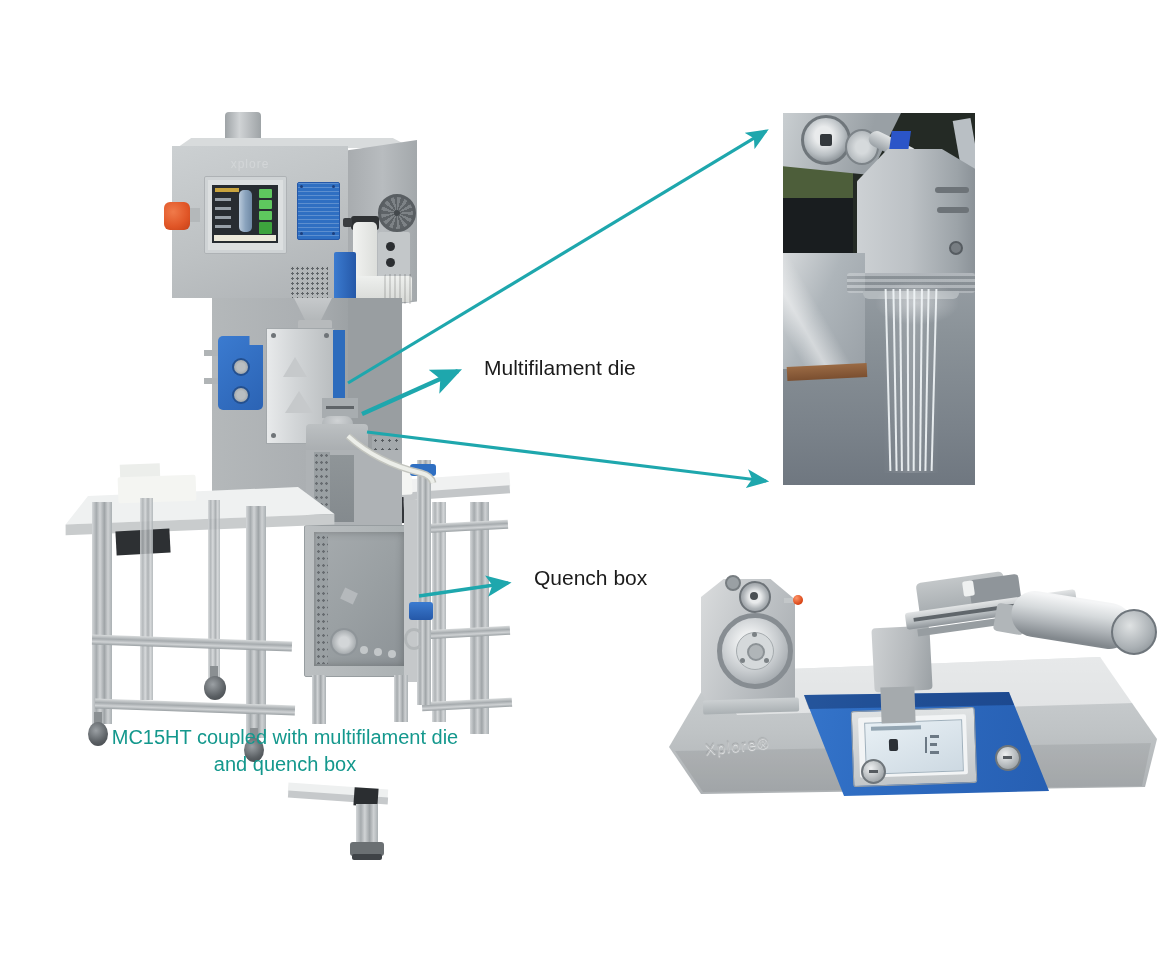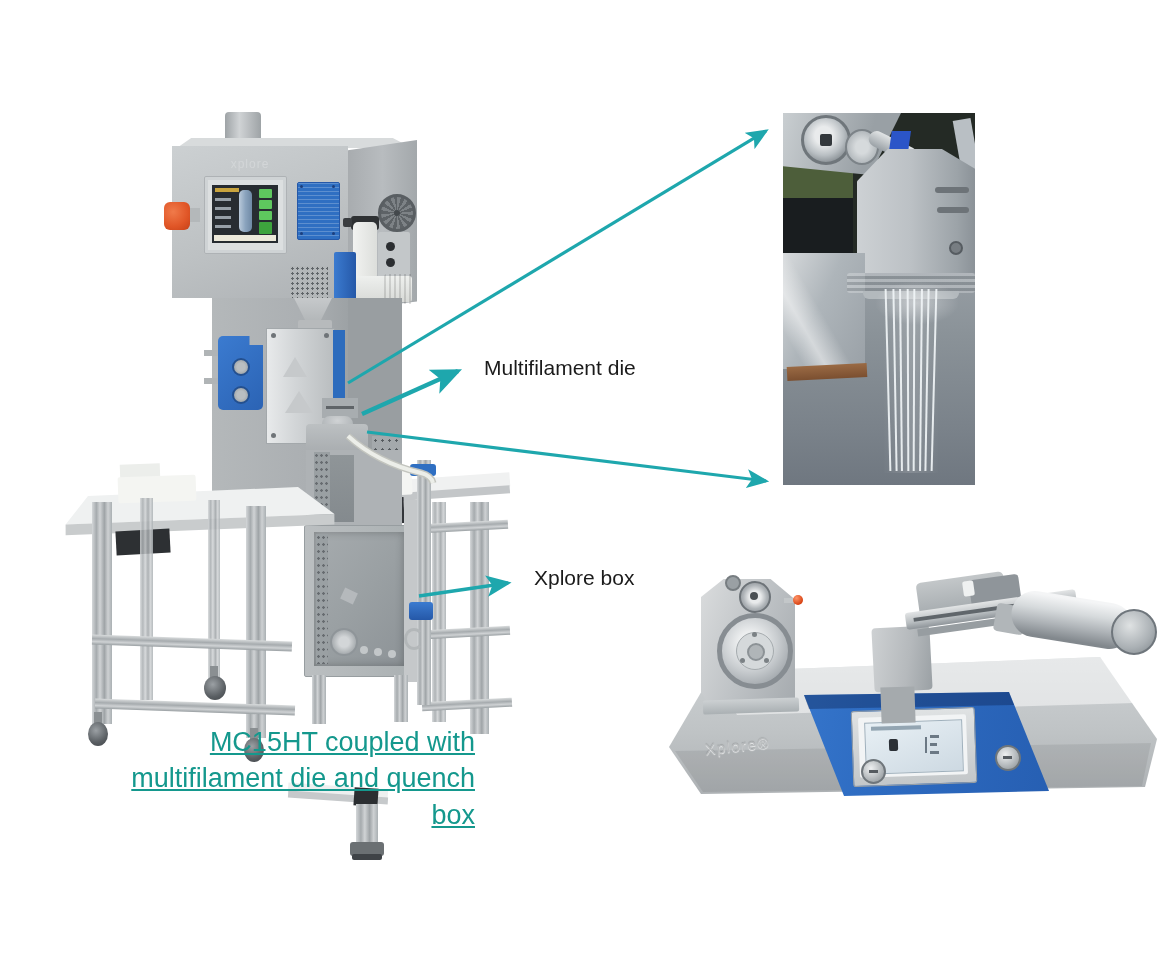--- a/index.html
+++ b/index.html
@@ -10,21 +10,21 @@
   
   .alu-v{background:linear-gradient(90deg,#d4d7d9 0%,#a6abae 22%,#d0d3d5 40%,#9fa4a7 62%,#ced1d3 80%,#aab0b3 100%);}
   .alu-h{background:linear-gradient(180deg,#d8dbdc 0%,#a6abae 40%,#cfd2d4 70%,#9aa0a3 100%);}
   .perf{background-color:#9aa0a3;background-image:radial-gradient(#676c70 1px, transparent 1.3px);background-size:5px 7px;}
   .caster{background:radial-gradient(circle at 40% 35%,#9ba0a4,#5a5f63 60%,#3f4347);border-radius:50%;}
   .stem{background:#8a8f92;}
   
   .part-label{position:absolute;color:#1b1b1b;font-size:21px;z-index:6;white-space:nowrap;}
   .lbl-die{left:484px;top:356px;}
   .lbl-quench{left:534px;top:566px;}
-  .caption{position:absolute;color:#14988d;font-size:27px;line-height:1.35;text-align:right;z-index:6;text-decoration:underline;}
+  .caption{position:absolute;color:#14988d;font-size:20px;line-height:1.35;text-align:center;z-index:6;}
   .cap-left{left:95px;top:724px;width:380px;}
   .cap-winder{left:672px;top:804px;width:480px;}
   .arrows{position:absolute;left:0;top:0;z-index:5;pointer-events:none;}
   
   .fig-mc{left:60px;top:110px;width:450px;height:770px;}
   .m-chimney{left:165px;top:2px;width:36px;height:34px;background:linear-gradient(90deg,#9ea3a6,#d0d3d5 40%,#9ea3a6);border-radius:4px 4px 0 0;}
   .m-headtop{left:112px;top:28px;width:240px;height:10px;background:#d8dbdc;clip-path:polygon(2% 100%,8% 0,92% 0,100% 100%);}
   .m-headfront{left:112px;top:36px;width:176px;height:152px;background:linear-gradient(160deg,#ccd0d2 0%,#bdc1c3 55%,#aeb2b5 100%);}
   .m-headside{left:288px;top:30px;width:69px;height:170px;clip-path:polygon(0 6%,100% 0,100% 95%,0 100%);background:linear-gradient(90deg,#a8acaf,#b8bcbf 50%,#a3a8ab);}
   .m-logo{left:150px;top:47px;width:80px;text-align:center;font-size:12px;letter-spacing:1px;color:#d3d6d8;}
@@ -438,16 +438,16 @@
     </defs>
     <path d="M348 436 C372 458 400 468 421 473 C429 475 432 479 433 483" fill="none" stroke="#c2c4be" stroke-width="7"></path>
     <path d="M348 436 C372 458 400 468 421 473 C429 475 432 479 433 483" fill="none" stroke="#eceee9" stroke-width="4"></path>
     <line x1="348" y1="383" x2="766" y2="131" stroke="#1ea7ad" stroke-width="3.2" marker-end="url(#ah)"></line>
     <line x1="367" y1="432" x2="766" y2="481" stroke="#1ea7ad" stroke-width="3.2" marker-end="url(#ah)"></line>
     <line x1="362" y1="414" x2="458" y2="371" stroke="#1ea7ad" stroke-width="4.4" marker-end="url(#ah)"></line>
     <line x1="419" y1="596" x2="508" y2="583" stroke="#1ea7ad" stroke-width="3.6" marker-end="url(#ah)"></line>
   </svg>
 
   <div class="part-label lbl-die">Multifilament die</div>
-  <div class="part-label lbl-quench">Xplore box</div>
+  <div class="part-label lbl-quench">Quench box</div>
   <div class="caption cap-left">MC15HT coupled with multifilament die and quench box</div>
 
 </div>
 
 </body></html>

